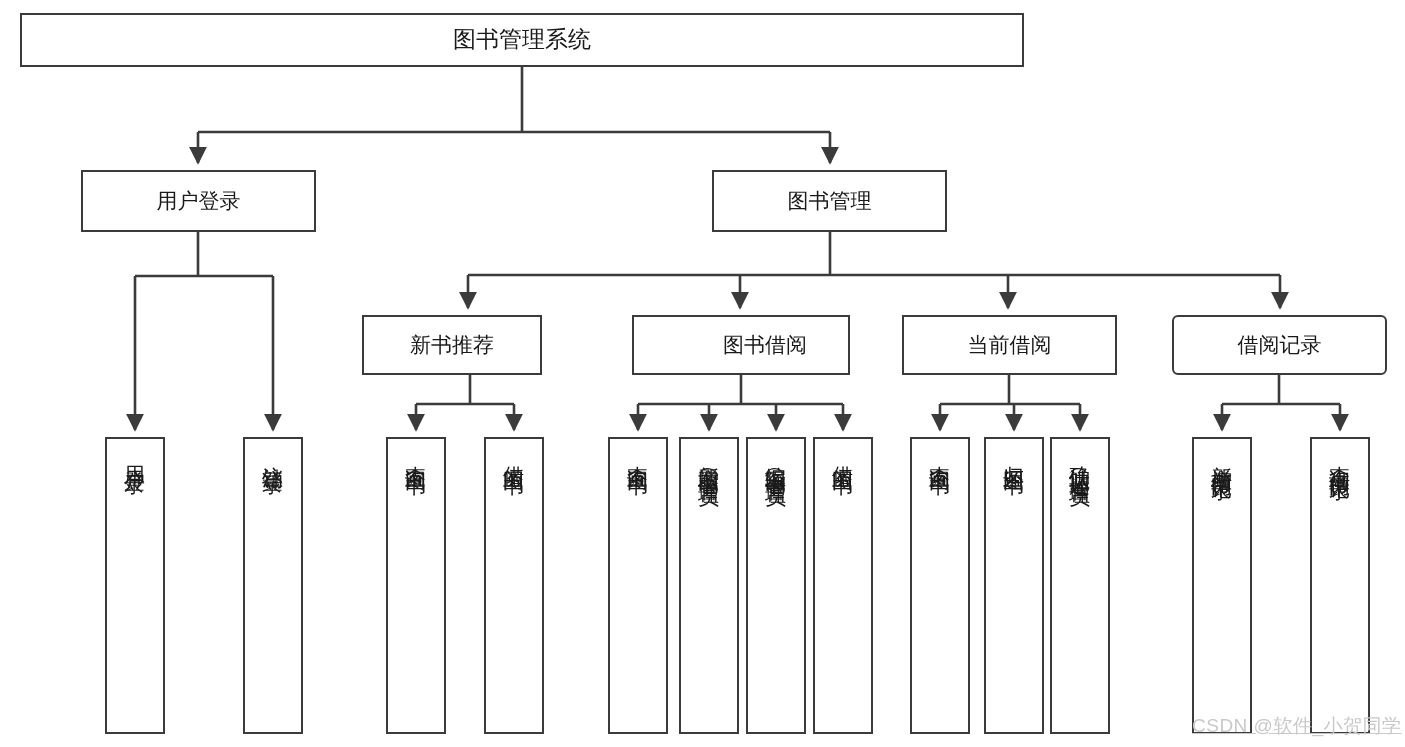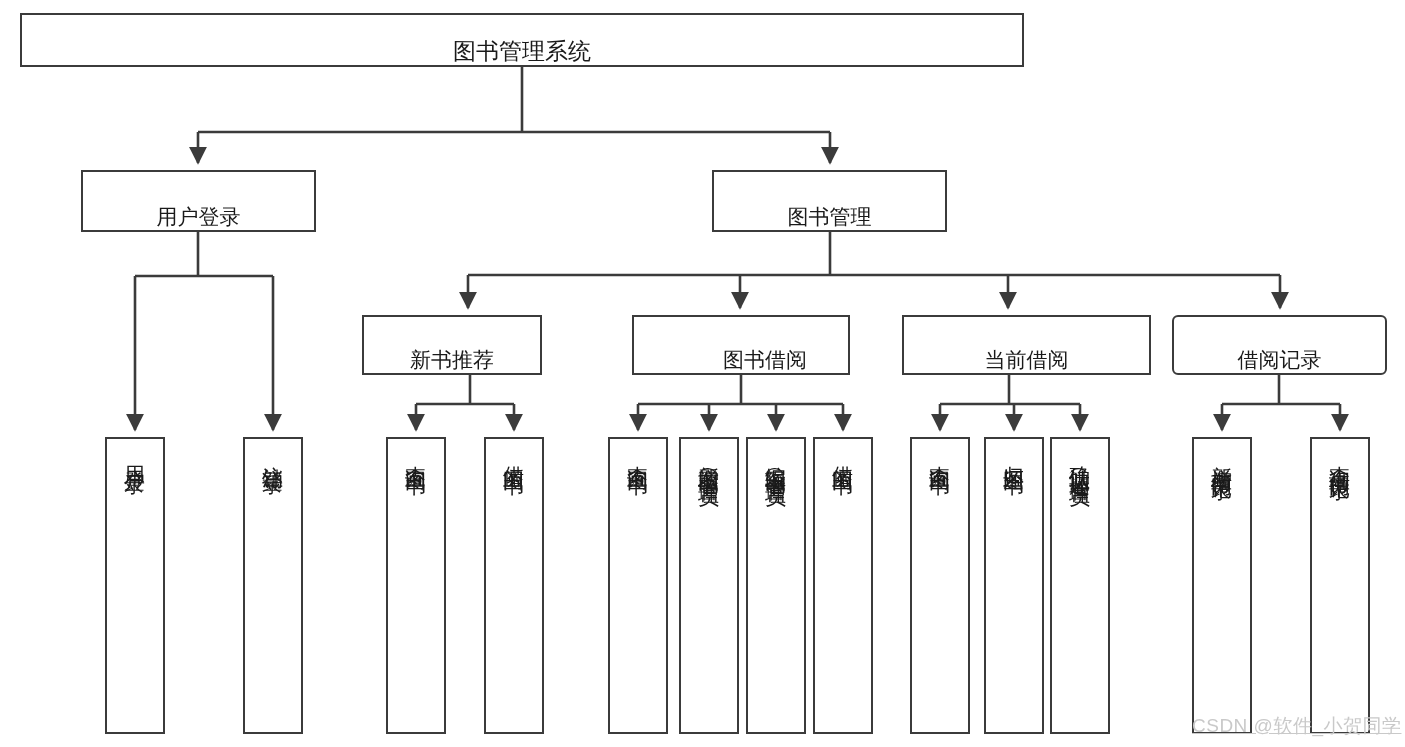--- a/index.html
+++ b/index.html
@@ -25,21 +25,21 @@
     height: 747px;
     pointer-events: none;
   }
   .node {
     position: absolute;
     box-sizing: border-box;
     border: 2.5px solid #3b3b3b;
     background: #ffffff;
     color: #1a1a1a;
     display: flex;
-    align-items: flex-end;
+    align-items: center;
     justify-content: center;
     text-align: center;
   }
   .node-label {
     display: block;
     line-height: 1.18;
   }
   .level-root .node-label {
     font-size: 23px;
   }
@@ -135,21 +135,21 @@
   <div class="node level-1" style="left:712px; top:170px; width:235px; height:62px;">
     <span class="node-label">图书管理</span>
   </div>
 
   <div class="node level-2" style="left:362px; top:315px; width:180px; height:60px;">
     <span class="node-label">新书推荐</span>
   </div>
   <div class="node level-2" style="left:632px; top:315px; width:218px; height:60px;padding-left:48px;">
     <span class="node-label">图书借阅</span>
   </div>
-  <div class="node level-2" style="left:902px; top:315px; width:249px; height:60px;">
+  <div class="node level-2" style="left:902px; top:315px; width:215px; height:60px;">
     <span class="node-label">当前借阅</span>
   </div>
   <div class="node level-2" style="left:1172px; top:315px; width:215px; height:60px;border-radius:6px;">
     <span class="node-label">借阅记录</span>
   </div>
 
   <div class="node leaf" style="left:105px; top:437px; width:60px; height:297px;">
     <span class="node-label">用户登录</span>
   </div>
   <div class="node leaf" style="left:243px; top:437px; width:60px; height:297px;">

